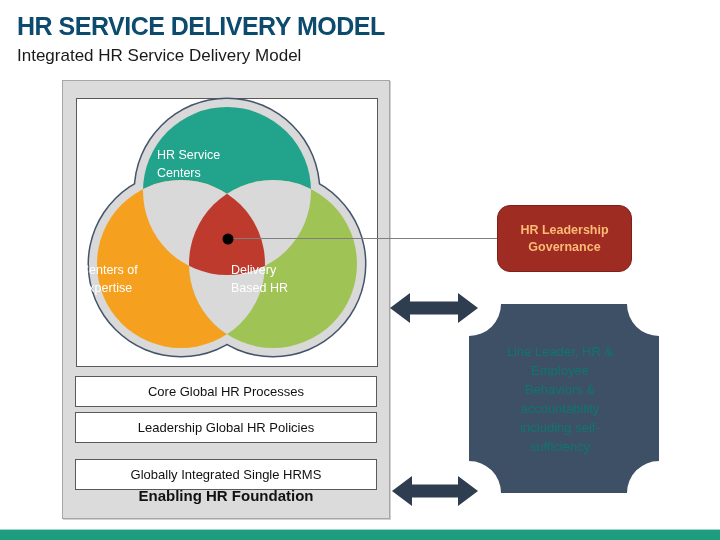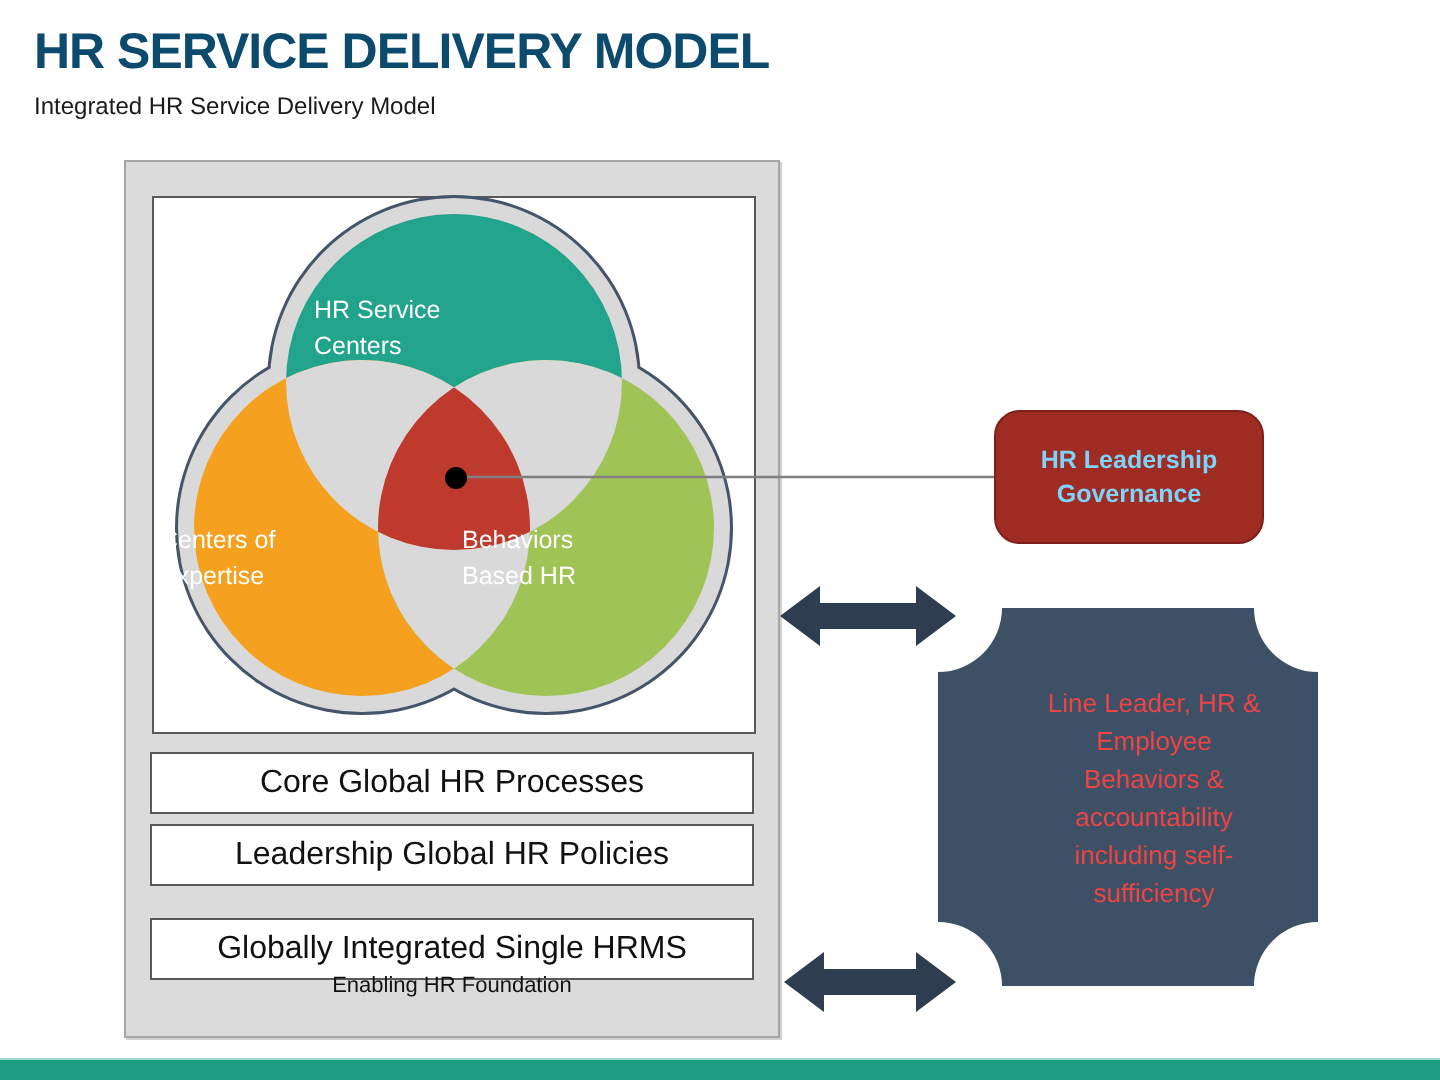--- a/index.html
+++ b/index.html
@@ -3,45 +3,45 @@
 <meta charset="utf-8">
 <style>
   html,body{margin:0;padding:0;background:#fff;}
   .slide{position:relative;width:720px;height:540px;background:#ffffff;overflow:hidden;
          font-family:"Liberation Sans", sans-serif;}
   .abs{position:absolute;}
   .ml{white-space:pre-line;}
 
   .title{left:17px;top:12px;width:500px;font-size:25px;font-weight:bold;color:#0c4a6e;
          letter-spacing:-0.5px;}
-  .subtitle{left:17px;top:46px;width:500px;font-size:12px;color:#1a1a1a;}
+  .subtitle{left:17px;top:46px;width:500px;font-size:17px;color:#1a1a1a;}
 
   .container{left:62px;top:80px;width:328px;height:439px;background:#dbdbdb;
              border:1px solid #a6a6a6;box-shadow:1px 1px 0 rgba(0,0,0,0.18);box-sizing:border-box;}
   .venn-box{left:76px;top:98px;width:302px;height:269px;background:#ffffff;
             border:1.5px solid #595959;box-sizing:border-box;}
 
   .overlay{left:0;top:0;width:720px;height:540px;pointer-events:none;}
 
   .venn-label{color:#ffffff;font-size:12.5px;line-height:18px;text-align:left;width:140px;}
 
   .bar{left:75px;width:302px;height:31px;background:#ffffff;border:1.5px solid #595959;
        box-sizing:border-box;display:flex;align-items:center;justify-content:center;
-       font-size:16px;color:#111;}
+       font-size:13px;color:#111;}
   .bar1{top:376px;} .bar2{top:412px;} .bar3{top:440px;margin-top:19px;}
-  .foundation-label{left:75px;top:487px;width:302px;text-align:center;font-size:11px;
-                    font-weight:normal;color:#111;}
+  .foundation-label{left:75px;top:487px;width:302px;text-align:center;font-size:15px;
+                    font-weight:bold;color:#111;}
 
   .callout{left:497px;top:205px;width:135px;height:67px;border-radius:13px;
            border:1px solid #7e1f1a;box-sizing:border-box;display:flex;align-items:center;
-           justify-content:center;text-align:center;color:#7dd3fc;font-weight:bold;
+           justify-content:center;text-align:center;color:#fdba74;font-weight:bold;
            font-size:12.5px;line-height:17px;}
 
-  .plaque-text{left:482px;top:304px;width:190px;height:189px;display:flex;align-items:center;
-               justify-content:center;text-align:center;color:#ef4444;font-size:13px;
+  .plaque-text{left:465px;top:304px;width:190px;height:189px;display:flex;align-items:center;
+               justify-content:center;text-align:center;color:#0f766e;font-size:13px;
                line-height:19px;}
 
   .footer-bar{left:0;top:529px;width:720px;height:11px;border-top:1px solid #9ed6c8;
               box-sizing:content-box;}
 </style>
 </head>
 <body>
 
 <div class="slide">
 
@@ -93,21 +93,21 @@
     <polygon points="390,308 410,293 410,301.5 458,301.5 458,293 478,308 458,323 458,314.5 410,314.5 410,323" fill="#2E3D50"></polygon>
     <polygon points="392,491 412,476 412,484.5 458,484.5 458,476 478,491 458,506 458,497.5 412,497.5 412,506" fill="#2E3D50"></polygon>
 
     <path d="M 501 304 L 627 304 A 32 32 0 0 0 659 336 L 659 461 A 32 32 0 0 0 627 493 L 501 493 A 32 32 0 0 0 469 461 L 469 336 A 32 32 0 0 0 501 304 Z" fill="#3E5065"></path>
   </svg>
 
   <div class="abs venn-label ml" style="left:157px;top:146px;">HR Service
 Centers</div>
   <div class="abs venn-label ml" style="left:80px;top:261px;">Centers of
 Expertise</div>
-  <div class="abs venn-label ml" style="left:231px;top:261px;">Behaviors
+  <div class="abs venn-label ml" style="left:231px;top:261px;">Delivery
 Based HR</div>
 
   <div class="abs bar bar1">Core Global HR Processes</div>
   <div class="abs bar bar2">Leadership Global HR Policies</div>
   <div class="abs bar bar3">Globally Integrated Single HRMS</div>
 
   <div class="abs foundation-label">Enabling HR Foundation</div>
 
   <div class="abs callout ml" style="background-color: rgb(158, 44, 35);">HR Leadership
 Governance</div>

